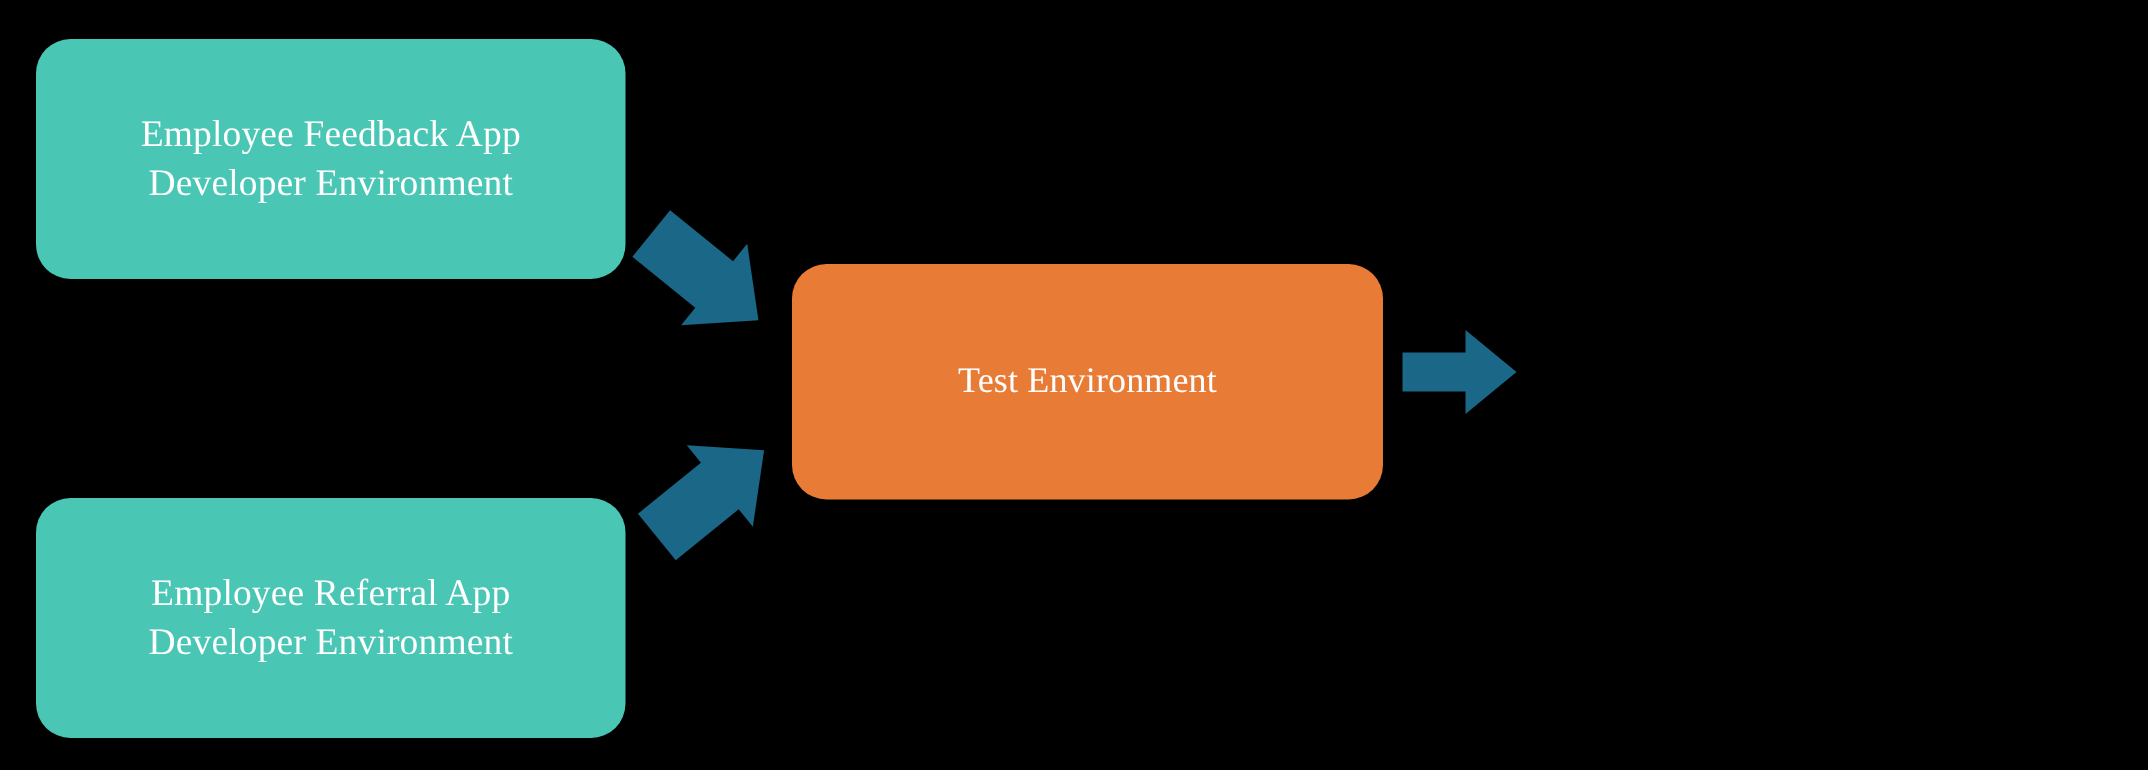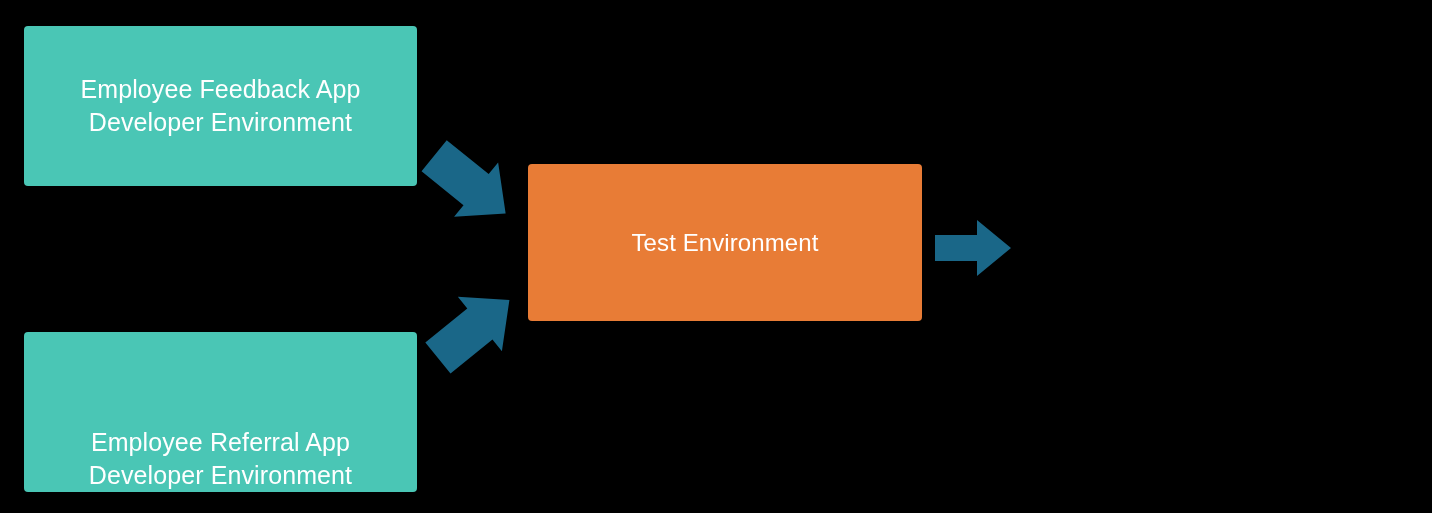--- a/index.html
+++ b/index.html
@@ -18,25 +18,26 @@
     width: 1432px;
     height: 513px;
     background: #000000;
   }
   .node {
     position: absolute;
     display: flex;
     align-items: center;
     justify-content: center;
     text-align: center;
-    border-radius: 4px;
+    border-radius: 23px;
     color: #ffffff;
     box-sizing: border-box;
     line-height: 1.32;
     letter-spacing: 0.1px;
+    font-family: Liberation Serif, serif;
     -webkit-font-smoothing: antialiased;
   }
   .node .label {
     display: block;
     white-space: pre-line;
     padding: 0 14px;
   }
   #node-dev-feedback {
     left: 24px;
     top: 26px;
@@ -45,25 +46,24 @@
     background: #4AC6B5;
     font-size: 25px;
   }
   #node-dev-referral {
     left: 24px;
     top: 332px;
     width: 393px;
     height: 160px;
     background: #4AC6B5;
     font-size: 25px;
-    align-items: flex-end;
   }
   #node-test {
     left: 528px;
-    top: 164px;
+    top: 176px;
     width: 394px;
     height: 157px;
     background: #E87C36;
     font-size: 24px;
   }
   #node-production {
     left: 1013px;
     top: 170px;
     width: 392px;
     height: 157px;

